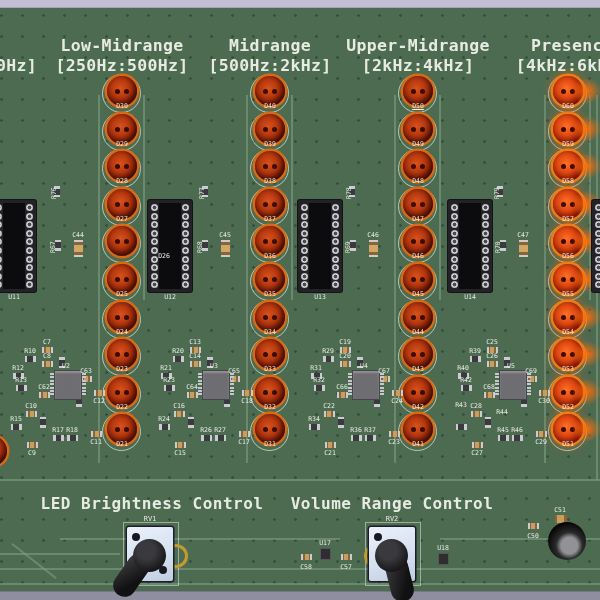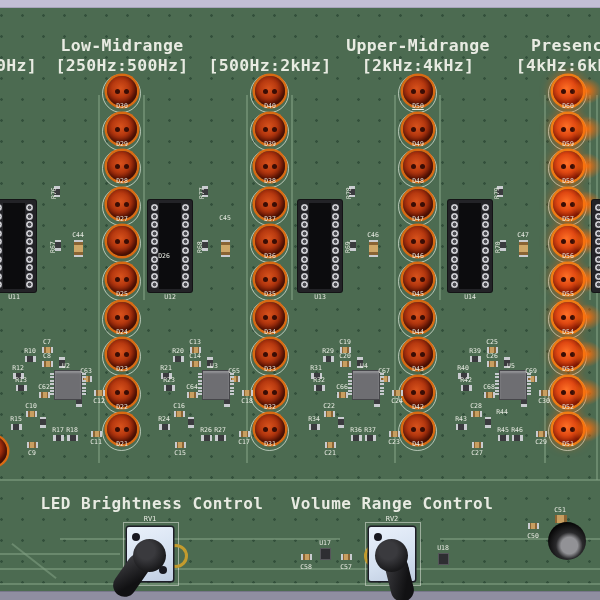--- a/index.html
+++ b/index.html
@@ -86,20 +86,21 @@
       <div class="trace" style="left: 246px; top: 95px; width: 2px; height: 368px;"></div>
       <div class="trace" style="left: 291px; top: 95px; width: 2px; height: 205px;"></div>
       <div class="trace" style="left: 394px; top: 95px; width: 2px; height: 368px;"></div>
       <div class="trace" style="left: 439px; top: 95px; width: 2px; height: 205px;"></div>
       <div class="trace" style="left: 544px; top: 95px; width: 2px; height: 368px;"></div>
       <div class="trace" style="left: 589px; top: 95px; width: 2px; height: 205px;"></div>
       <div class="trace" style="left: 6px; top: 560px; width: 56px; height: 2px; transform: rotate(38deg);"></div>
       <div class="slk band frag" style="left: -4px; top: 56px;">0Hz]</div>
       <div class="slk band" style="left: 122px; top: 36px;">Low-Midrange</div>
       <div class="slk band" style="left: 122px; top: 56px;">[250Hz:500Hz]</div>
+      <div class="slk band" style="left: 270px; top: 36px;">Midrange</div>
       <div class="slk band" style="left: 270px; top: 56px;">[500Hz:2kHz]</div>
       <div class="slk band" style="left: 418px; top: 36px;">Upper-Midrange</div>
       <div class="slk band" style="left: 418px; top: 56px;">[2kHz:4kHz]</div>
       <div class="slk band" style="left: 572px; top: 36px;">Presence</div>
       <div class="slk band" style="left: 572px; top: 56px;">[4kHz:6kHz]</div>
       <div class="ledring" style="left: 102px; top: 74px;"></div>
       <div class="led" style="left: 107px; top: 76px;"></div>
       <div class="slk plabel" style="left: 122px; top: 102px;">D30</div>
       <div class="ledring" style="left: 102px; top: 112px;"></div>
       <div class="led" style="left: 107px; top: 114px;"></div>
@@ -345,21 +346,21 @@
       <div class="slk vlabel" style="left: 345px; top: 199px;">R78</div>
       <div class="vres" style="left: 497px; top: 186px;"></div>
       <div class="slk vlabel" style="left: 493px; top: 199px;">R79</div>
       <div class="vres" style="left: 55px; top: 240px;"></div>
       <div class="slk vlabel" style="left: 49px; top: 253px;">R67</div>
       <div class="bigcap" style="left: 74px; top: 240px;"></div>
       <div class="slk plabel" style="left: 78px; top: 231px;">C44</div>
       <div class="vres" style="left: 202px; top: 240px;"></div>
       <div class="slk vlabel" style="left: 196px; top: 253px;">R68</div>
       <div class="bigcap" style="left: 221px; top: 240px;"></div>
-      <div class="slk plabel" style="left: 225px; top: 214px;">C45</div>
+      <div class="slk plabel" style="left: 225px; top: 231px;">C45</div>
       <div class="vres" style="left: 350px; top: 240px;"></div>
       <div class="slk vlabel" style="left: 344px; top: 253px;">R69</div>
       <div class="bigcap" style="left: 369px; top: 240px;"></div>
       <div class="slk plabel" style="left: 373px; top: 231px;">C46</div>
       <div class="vres" style="left: 500px; top: 240px;"></div>
       <div class="slk vlabel" style="left: 494px; top: 253px;">R70</div>
       <div class="bigcap" style="left: 519px; top: 240px;"></div>
       <div class="slk plabel" style="left: 523px; top: 231px;">C47</div>
       <div class="soic" style="left: 54px; top: 370px;"></div>
       <div class="slk plabel" style="left: 66px; top: 362px;">U2</div>
@@ -476,21 +477,21 @@
       <div class="cap" style="left: 484px; top: 392px;"></div>
       <div class="slk plabel" style="left: 489px; top: 383px;">C68</div>
       <div class="cap" style="left: 526px; top: 376px;"></div>
       <div class="slk plabel" style="left: 531px; top: 367px;">C69</div>
       <div class="cap" style="left: 539px; top: 390px;"></div>
       <div class="slk plabel" style="left: 544px; top: 397px;">C30</div>
       <div class="vres" style="left: 521px; top: 396px;"></div>
       <div class="cap" style="left: 471px; top: 411px;"></div>
       <div class="slk plabel" style="left: 476px; top: 402px;">C28</div>
       <div class="res" style="left: 456px; top: 424px;"></div>
-      <div class="slk plabel" style="left: 461px; top: 415px;">R43</div>
+      <div class="slk plabel" style="left: 461px; top: 401px;">R43</div>
       <div class="vres" style="left: 485px; top: 417px;"></div>
       <div class="slk plabel" style="left: 490px; top: 408px; margin-left: 12px;">R44</div>
       <div class="cap" style="left: 472px; top: 442px;"></div>
       <div class="slk plabel" style="left: 477px; top: 449px;">C27</div>
       <div class="res" style="left: 498px; top: 435px;"></div>
       <div class="slk plabel" style="left: 503px; top: 426px;">R45</div>
       <div class="res" style="left: 512px; top: 435px;"></div>
       <div class="slk plabel" style="left: 517px; top: 426px;">R46</div>
       <div class="cap" style="left: 536px; top: 431px;"></div>
       <div class="slk plabel" style="left: 541px; top: 438px;">C29</div>

